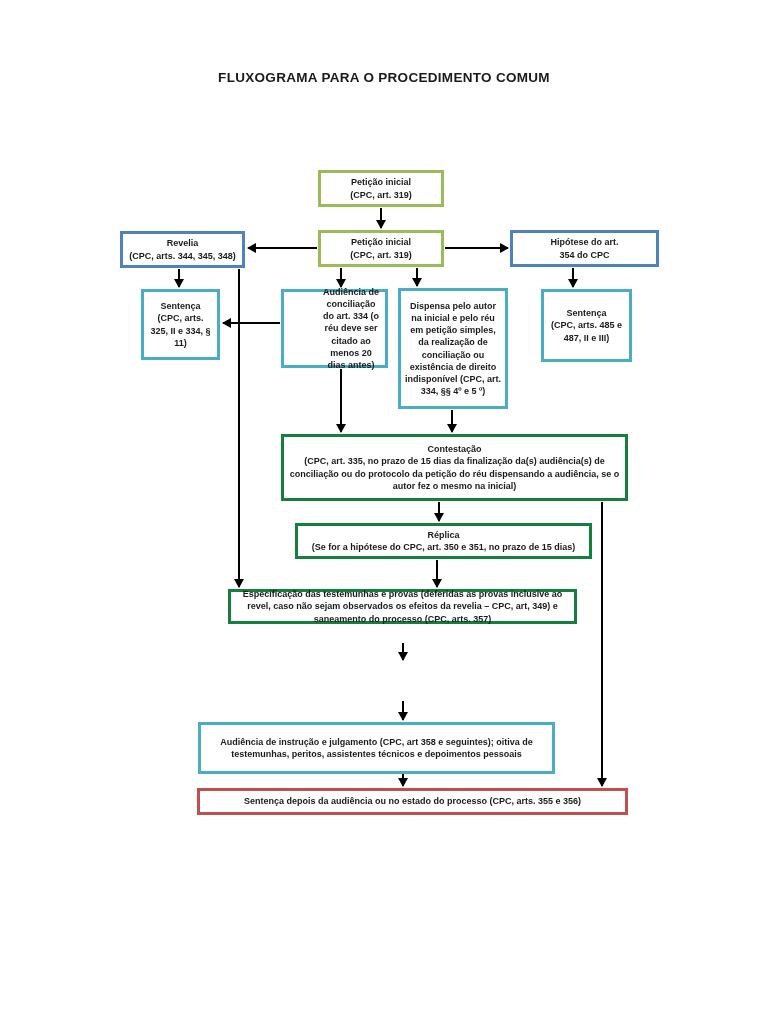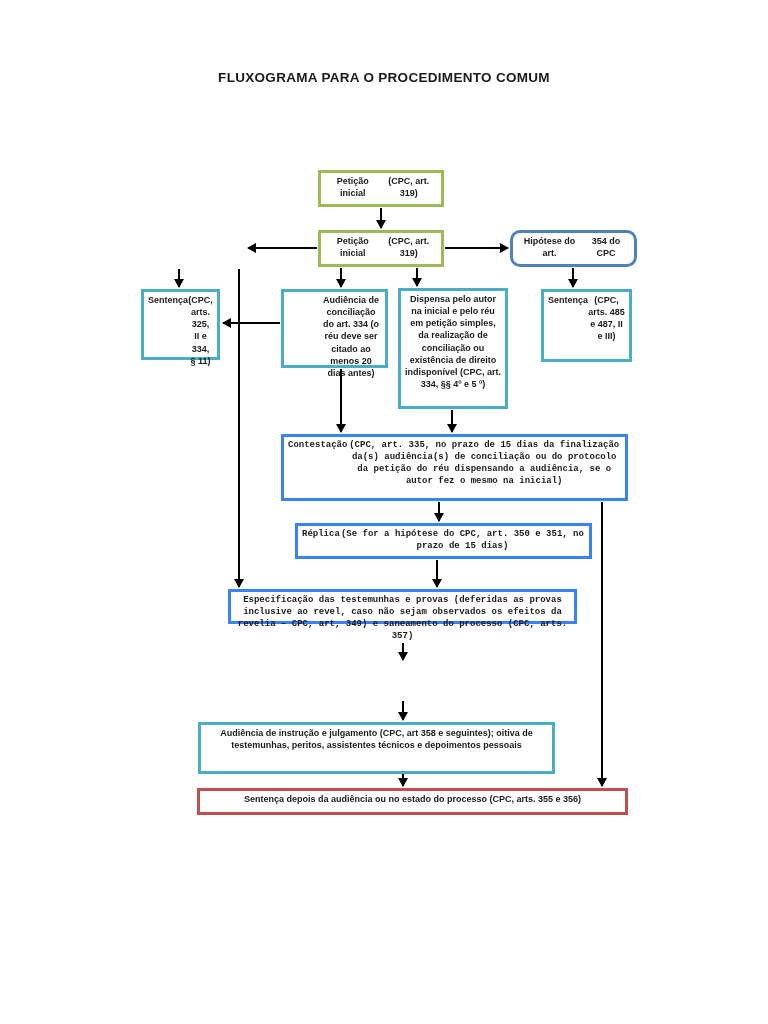--- a/index.html
+++ b/index.html
@@ -6,34 +6,34 @@
   .canvas{
     position:relative;width:768px;height:1024px;background:#ffffff;
     font-family:"Liberation Sans",sans-serif;overflow:hidden;margin:0 auto;
   }
   .page-title{
     position:absolute;top:70px;left:0;width:100%;text-align:center;
     font-size:13.5px;font-weight:bold;color:#1a1a1a;letter-spacing:.3px;
   }
   .node{
     position:absolute;box-sizing:border-box;background:#fff;
-    display:flex;flex-direction:row;justify-content:center;
+    display:flex;flex-direction:column;justify-content:center;
     text-align:center;font-weight:bold;font-size:9px;line-height:1.35;
     color:#1a1a1a;padding:2px 4px;z-index:2;
   }
   .node span{display:block;}
   .green {border:3px solid #9BBB59;}
   .blue  {border:3px solid #4F81BD;}
   .teal  {border:3px solid #4BACC6;}
-  .orange{border:3px solid #3b82f6;font-family:Liberation Mono, monospace;}
+  .orange{border:3px solid #15803d;}
   .red   {border:3px solid #C0504D;}
   #peticao-top     {left:318px;top:170px;width:126px;height:37px;}
   #peticao-main    {left:318px;top:230px;width:126px;height:37px;}
   #revelia         {left:120px;top:231px;width:125px;height:37px;}
-  #hipotese        {left:510px;top:230px;width:127px;height:37px;border-radius:10px;}
+  #hipotese        {left:510px;top:230px;width:149px;height:37px;}
   #sentenca-revelia{left:141px;top:289px;width:79px;height:71px;}
   #audiencia       {left:281px;top:289px;width:107px;height:79px;padding-left:37px;}
   #dispensa        {left:398px;top:288px;width:110px;height:121px;}
   #sentenca-485    {left:541px;top:289px;width:91px;height:73px;}
   #contestacao     {left:281px;top:434px;width:347px;height:67px;}
   #replica         {left:295px;top:523px;width:297px;height:36px;}
   #especificacao   {left:228px;top:589px;width:349px;height:35px;}
   #pericia         {left:340px;top:662px;width:130px;height:38px;}
   #instrucao       {left:198px;top:722px;width:357px;height:52px;}
   #sentenca-final  {left:197px;top:788px;width:431px;height:27px;}
@@ -75,20 +75,24 @@
   <div class="node green" id="peticao-top">
     <span>Petição inicial</span>
     <span>(CPC, art. 319)</span>
   </div>
 
   <div class="node green" id="peticao-main">
     <span>Petição inicial</span>
     <span>(CPC, art. 319)</span>
   </div>
 
+  <div class="node blue" id="revelia">
+    <span>Revelia</span>
+    <span>(CPC, arts. 344, 345, 348)</span>
+  </div>
 
   <div class="node blue" id="hipotese">
     <span>Hipótese do art.</span>
     <span>354 do CPC</span>
   </div>
 
   <div class="node teal" id="sentenca-revelia">
     <span>Sentença</span>
     <span>(CPC, arts. 325, II e 334, § 11)</span>
   </div>

